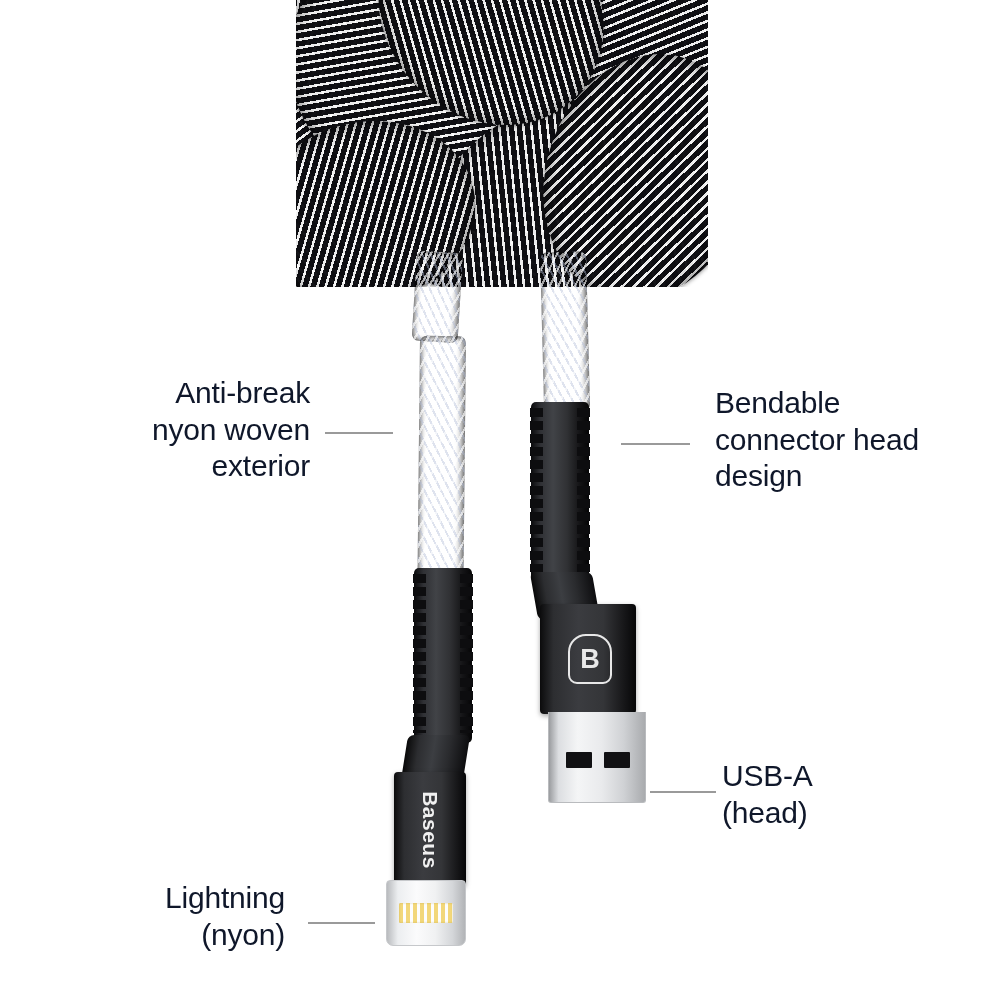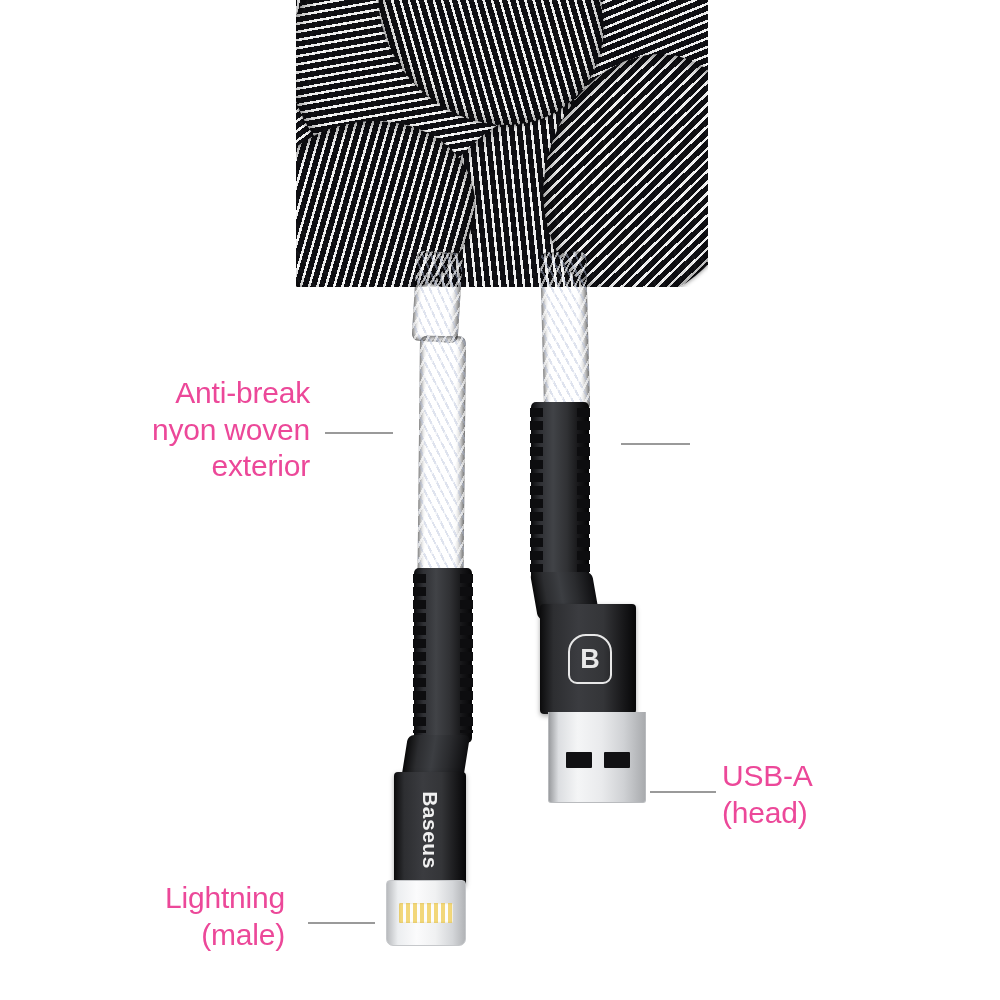--- a/index.html
+++ b/index.html
@@ -15,21 +15,21 @@
     position: relative;
     width: 1000px;
     height: 1000px;
     background: #ffffff;
     overflow: hidden;
   }
 
   
   .callout {
     position: absolute;
-    color: #ec4899;
+    color: #0f172a;
     font-size: 30px;
     line-height: 1.22;
     font-family: "Liberation Sans", sans-serif;
     white-space: pre-line;
     letter-spacing: -0.2px;
   }
   .callout.right-align { text-align: right; }
   .callout.left-align  { text-align: left; }
 
   .leader {
@@ -290,23 +290,26 @@
   <div class="usb-tip" style="left:548px; top:712px; width:96px; height:90px;">
     <div class="usb-slot" style="left:17px; top:40px; width:26px; height:16px;"></div>
     <div class="usb-slot" style="left:55px; top:40px; width:26px; height:16px;"></div>
   </div>
 
   <div class="callout right-align" style="left:40px; top:375px; width:270px;">Anti-break
 nyon woven
 exterior</div>
   <div class="leader" style="left:325px; top:432px; width:68px;"></div>
 
+  <div class="callout left-align" style="left:715px; top:385px; width:285px;">Bendable
+connector head
+design</div>
   <div class="leader" style="left:621px; top:443px; width:69px;"></div>
 
   <div class="callout left-align" style="left:722px; top:758px; width:230px;">USB-A
 (head)</div>
   <div class="leader" style="left:650px; top:791px; width:66px;"></div>
 
   <div class="callout right-align" style="left:40px; top:880px; width:245px;">Lightning
-(male)</div>
+(nyon)</div>
   <div class="leader" style="left:308px; top:922px; width:67px;"></div>
 
 </div>
 
 </body></html>

